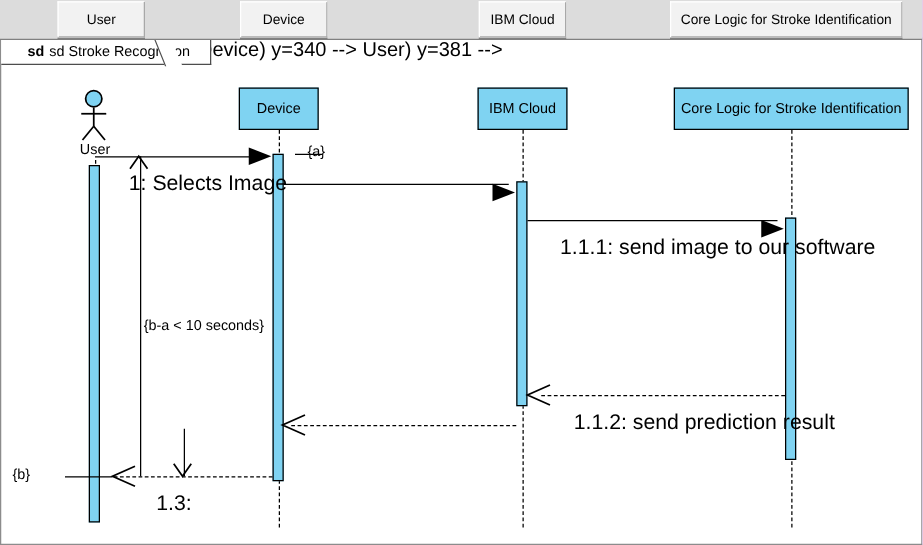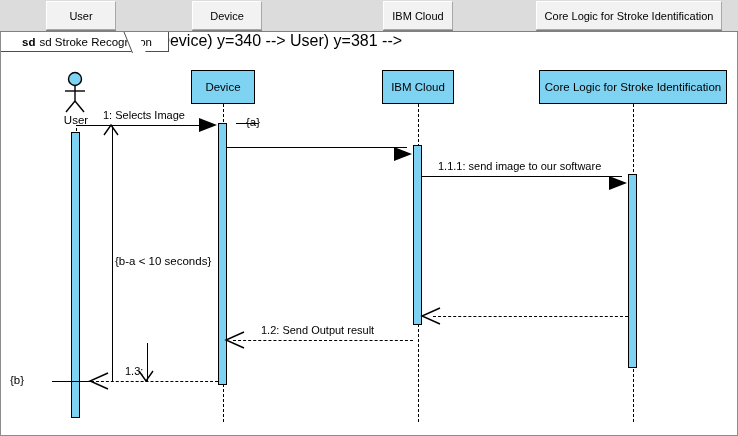--- a/index.html
+++ b/index.html
@@ -126,23 +126,24 @@
 
   
   .msg-line {
     position: absolute;
     height: 0;
     border-top: 1px solid #000000;
   }
   .msg-line.dashed { border-top: 1px dashed #000000; }
   .msg-label {
     position: absolute;
-    font-size: 11px;
-    color: #000000;
-    white-space: nowrap;
+    font-size: 17px;
+    color: #000000;
+    white-space: nowrap;
+    margin-top: 28px;
   }
   .vline {
     position: absolute;
     width: 0;
     border-left: 1px solid #000000;
   }
   .tick {
     position: absolute;
     height: 0;
     border-top: 1px solid #000000;
@@ -209,28 +210,28 @@
     
     
     <div class="msg-line" style="left:75px; top:93px; width:136px;"></div>
     <div class="msg-label" style="left:102px; top:77px;">1: Selects Image</div>
 
     
     <div class="msg-line" style="left:226px; top:115px; width:180px;"></div>
 
     
     <div class="msg-line" style="left:421px; top:144px; width:200px;"></div>
-    <div class="msg-label" style="left:437px; top:128px;">1.1.1: send image to our software</div>
+    <div class="msg-label" style="left:447px; top:128px;">1.1.1: send image to our software</div>
 
      IBM Cloud) y=316 --&gt;
     <div class="msg-line dashed" style="left:432px; top:284px; width:195px;"></div>
+    <div class="msg-label" style="left:458px; top:268px;">1.1.2: send prediction result</div>
 
      Device) y=340 --&gt;
     <div class="msg-line dashed" style="left:232px; top:308px; width:180px;"></div>
-    <div class="msg-label" style="left:260px; top:292px;">1.2: Send Output result</div>
 
      User) y=381 --&gt;
     <div class="msg-line dashed" style="left:90px; top:349px; width:127px;"></div>
     <div class="msg-label" style="left:124px; top:333px;">1.3:</div>
 
     
     
     <div class="tick" style="left:235px; top:91px; width:22px;"></div>
     <div class="constraint" style="left:245px; top:84px;">{a}</div>
 

